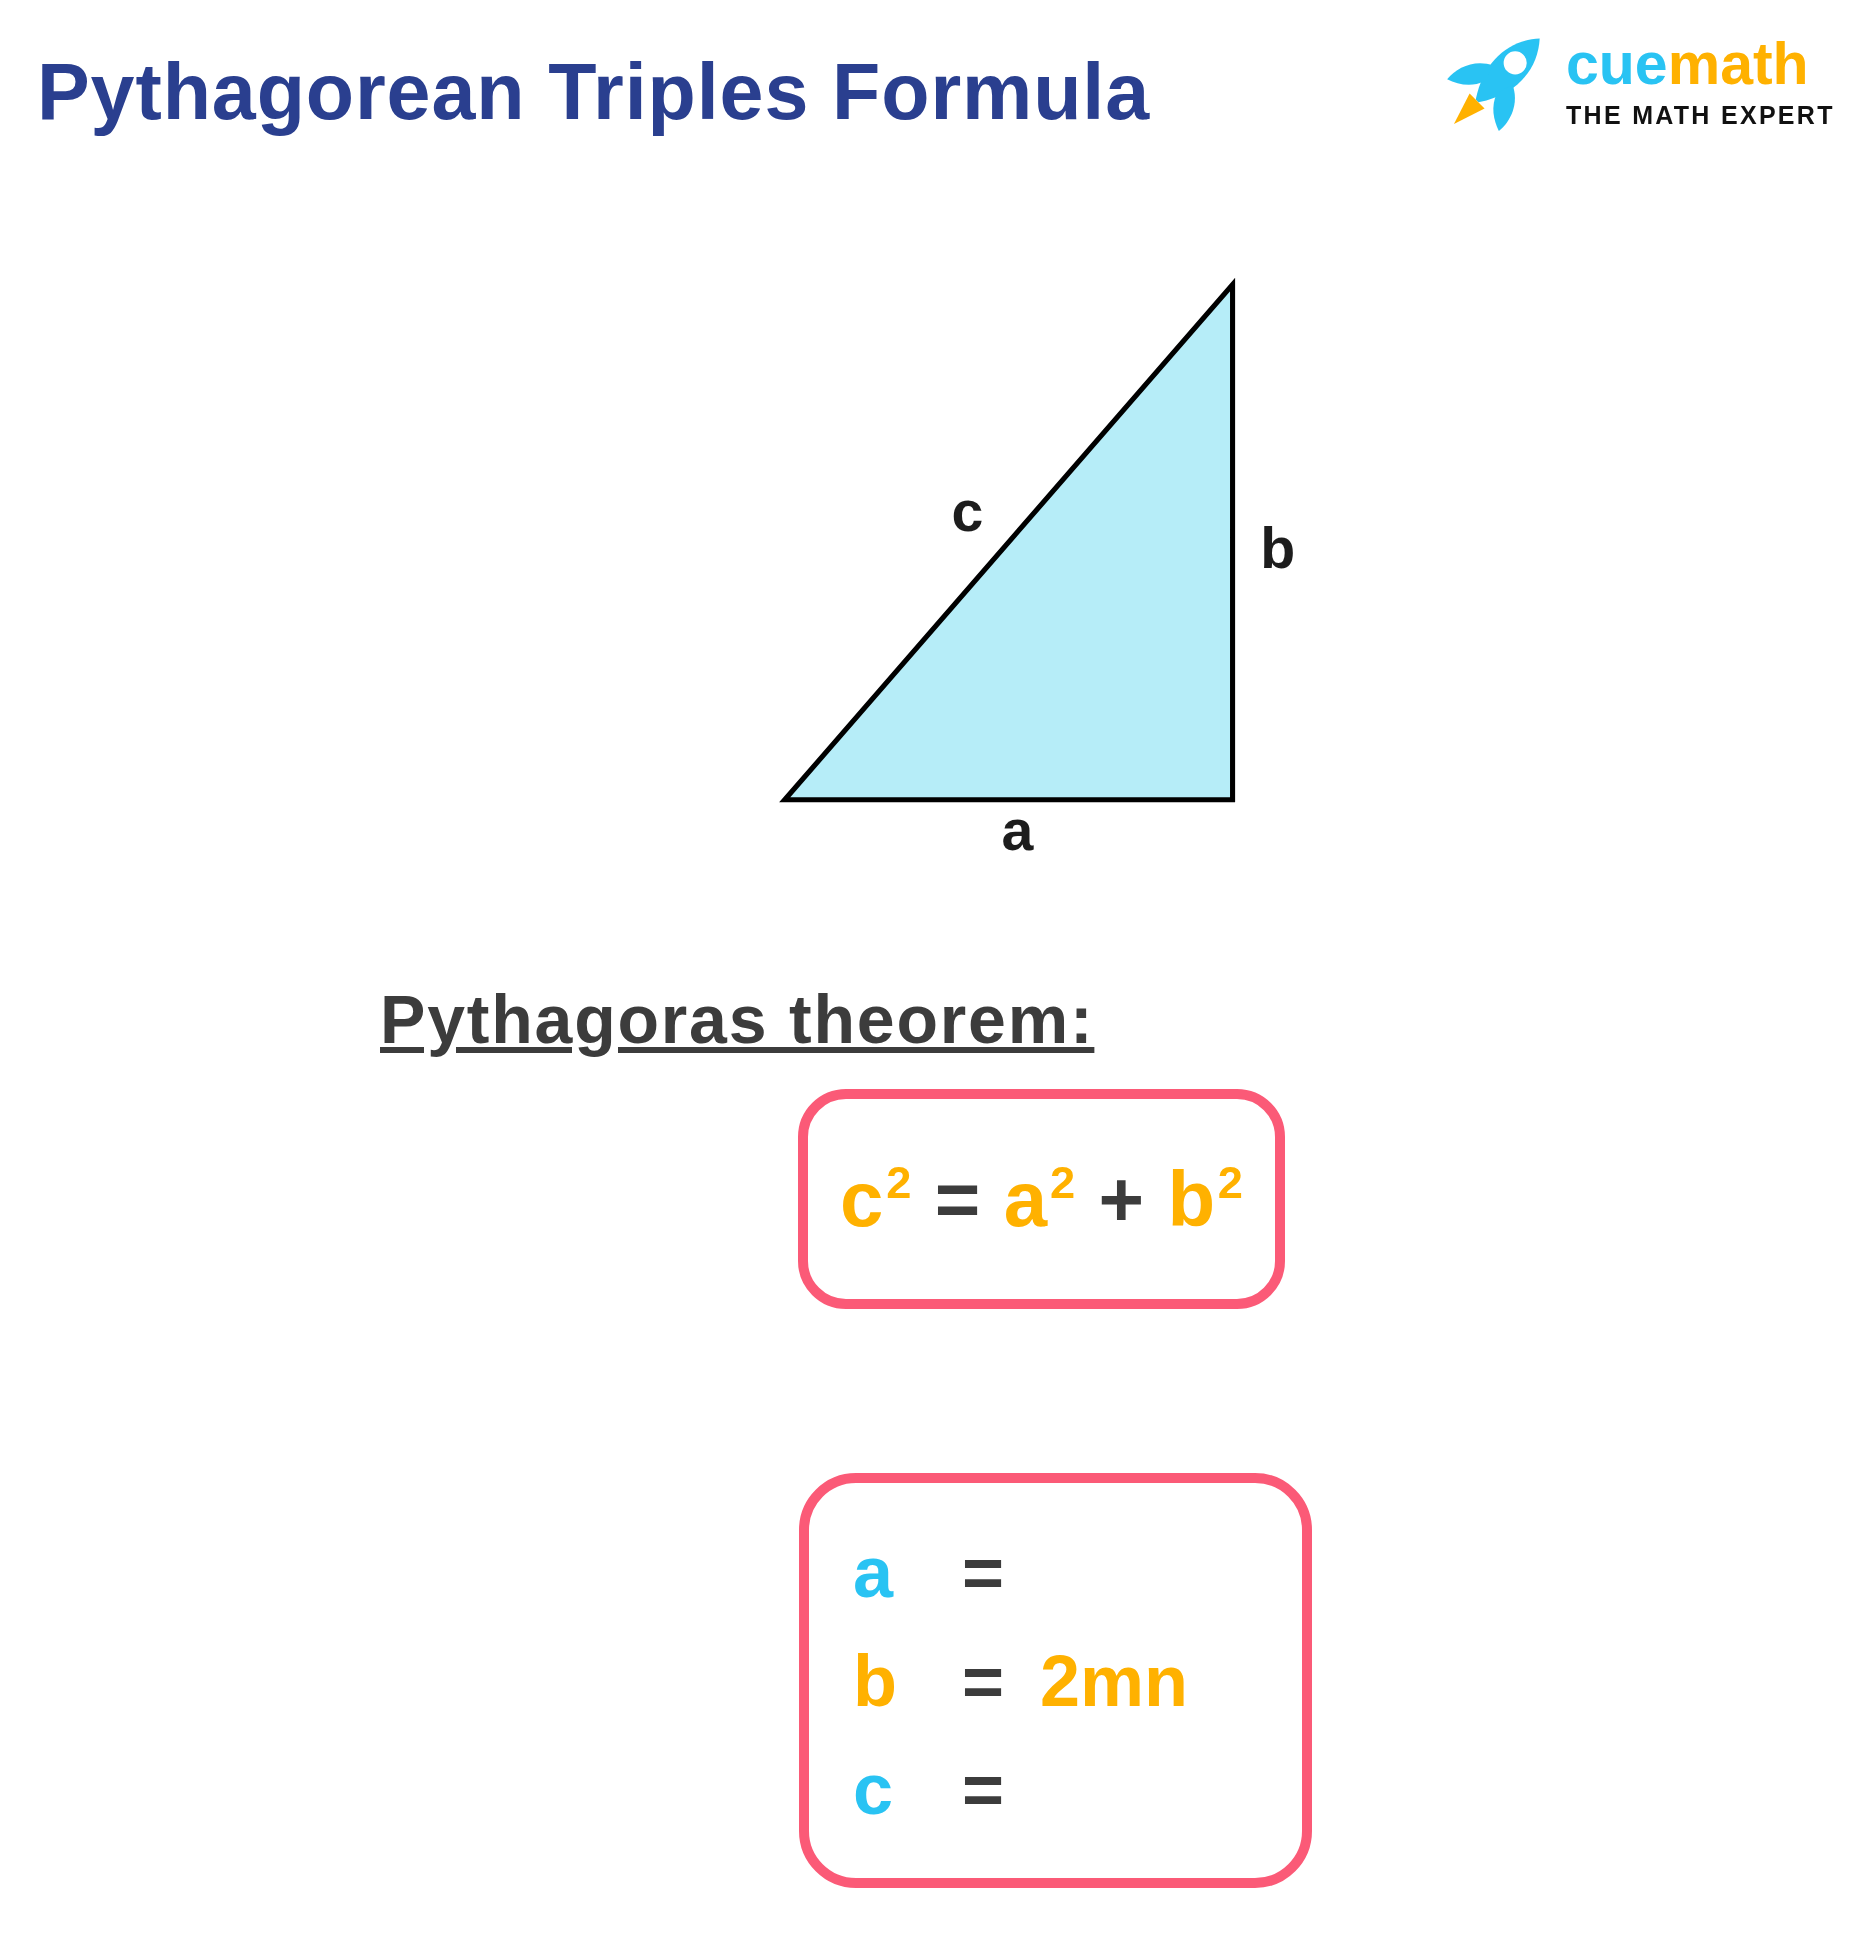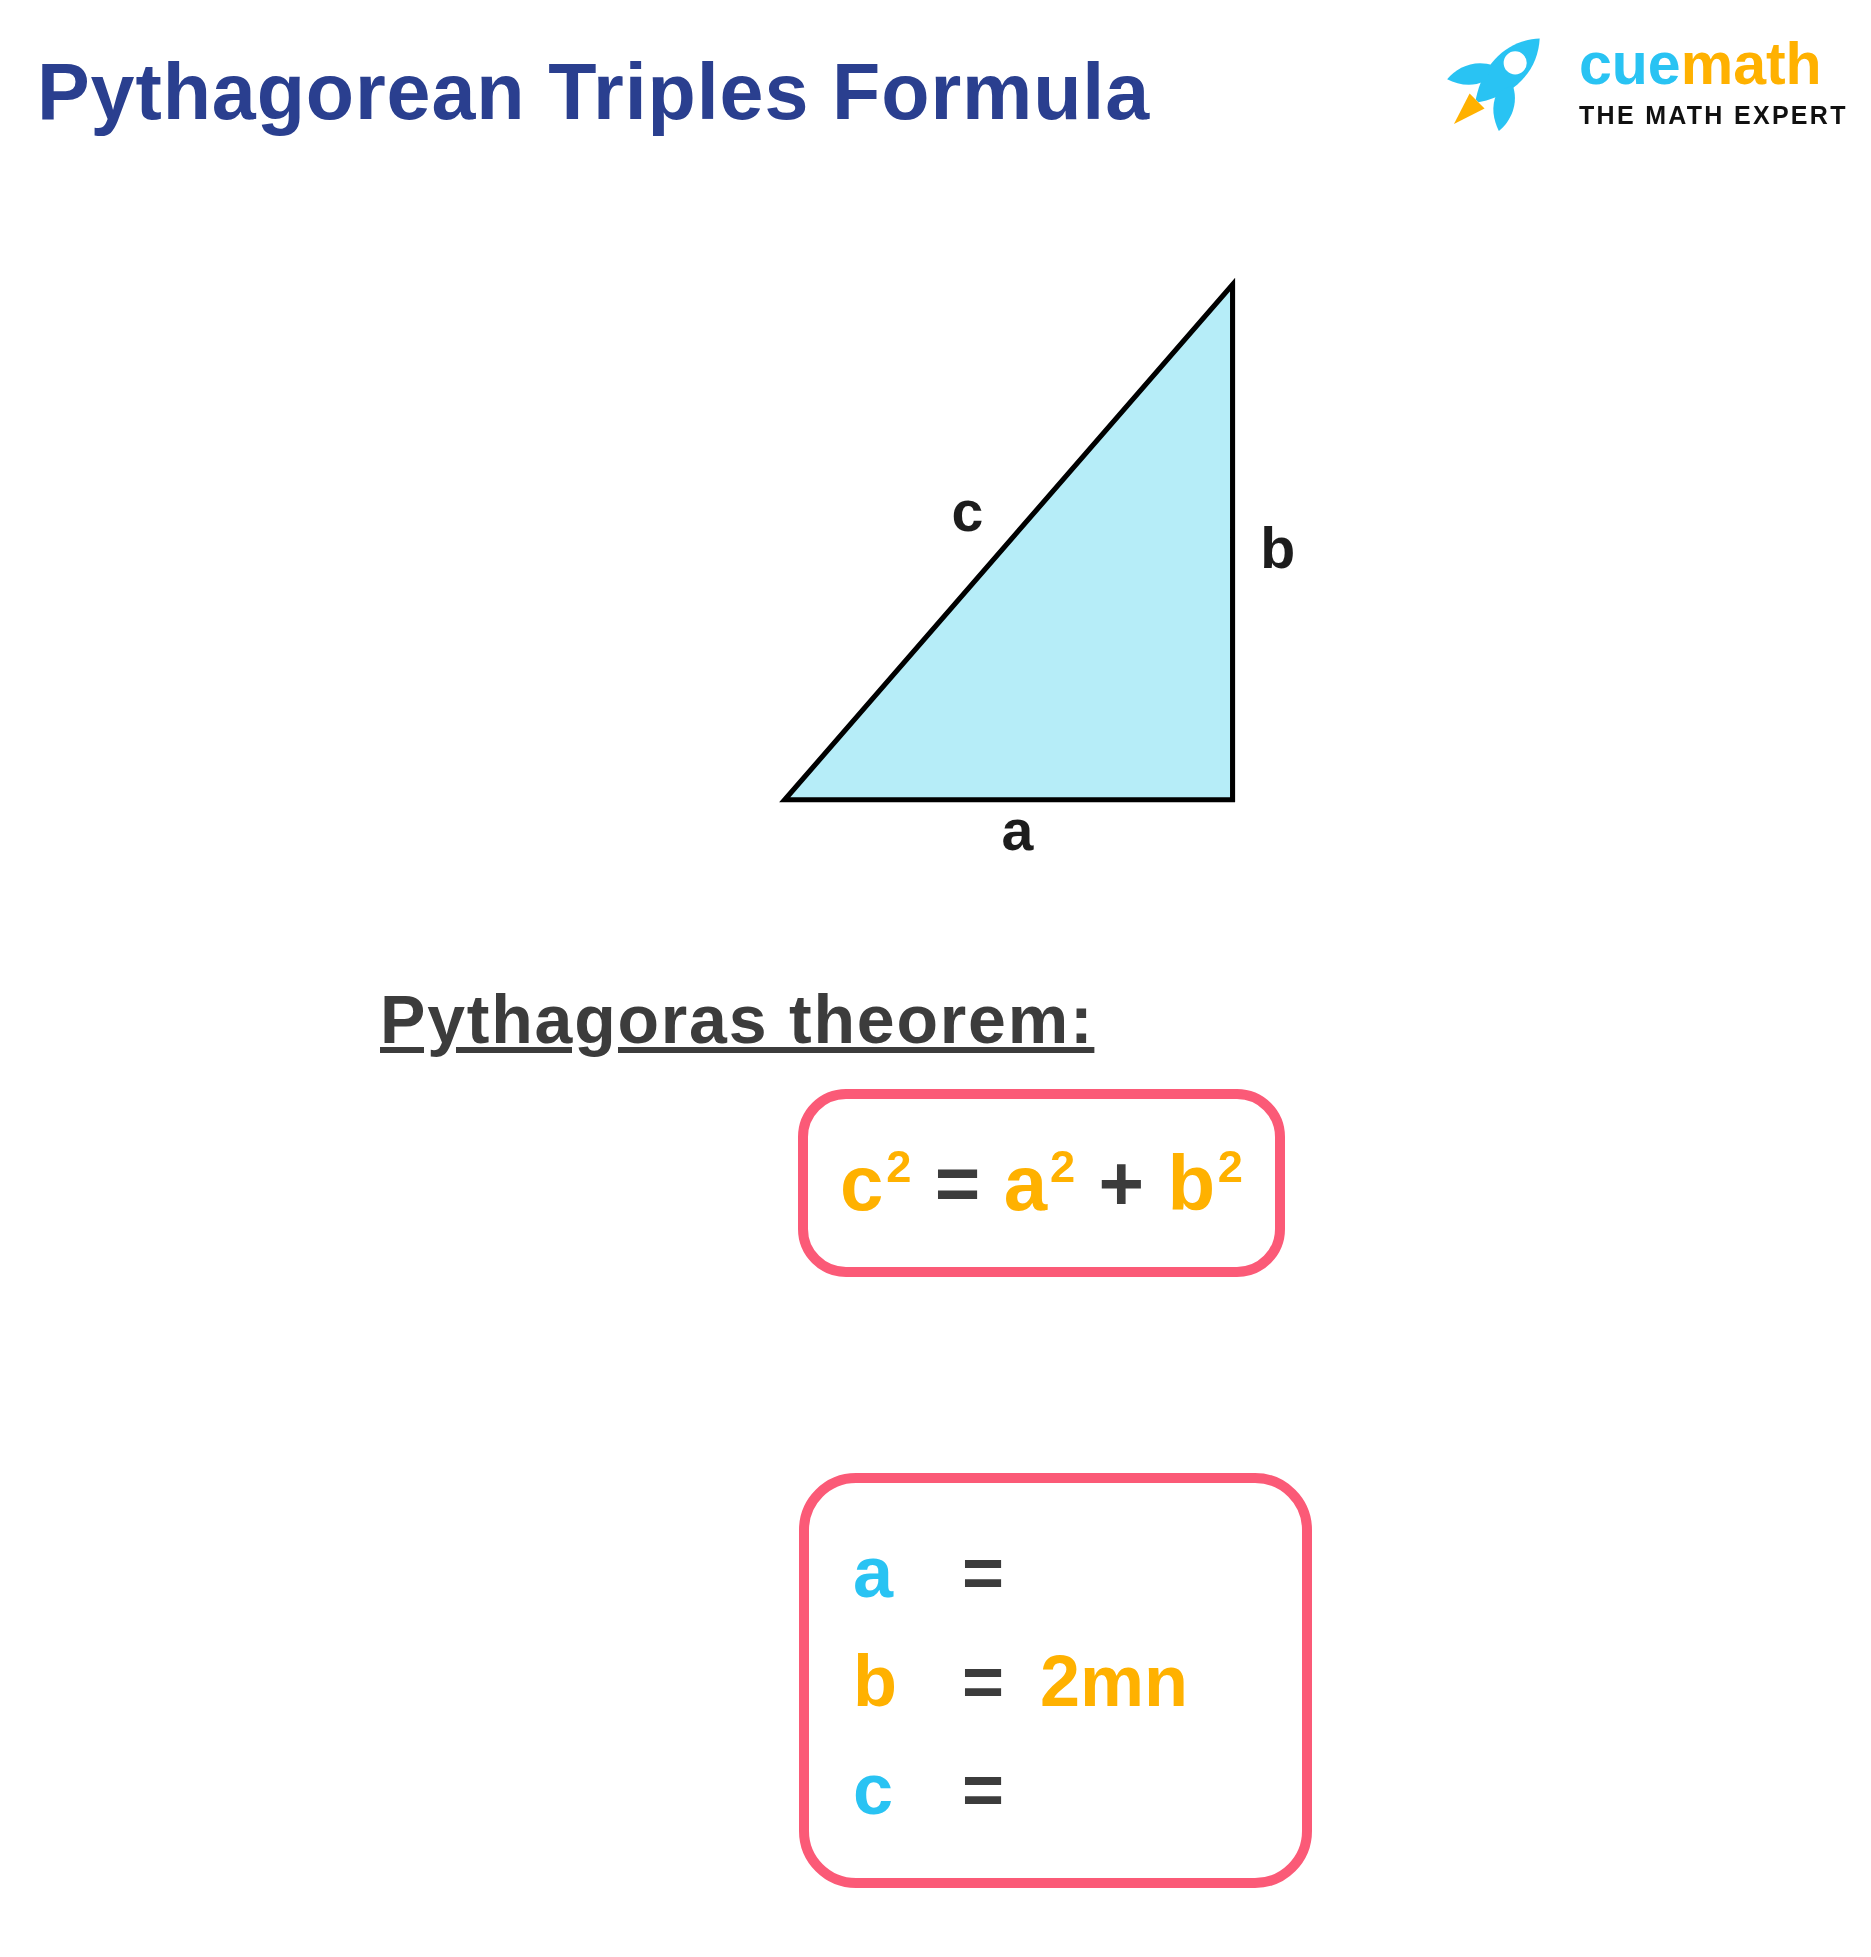--- a/index.html
+++ b/index.html
@@ -12,41 +12,41 @@
     position:relative;width:1872px;height:1958px;background:var(--bg);
     font-family:"Liberation Sans", sans-serif;overflow:hidden;margin:0 auto;
   }
   .page-title{
     position:absolute;left:37px;top:46px;
     font-size:79px;font-weight:bold;color:var(--navy);letter-spacing:0.9px;white-space:nowrap;
   }
   
   .logo{position:absolute;left:1429px;top:18.5px;display:flex;align-items:flex-start;}
   .rocket{width:137px;height:127px;}
-  .logo-text{margin-left:13px;margin-top:16.6px;}
+  .logo-text{margin-top:16.6px;}
   .brand{font-size:59px;font-weight:bold;line-height:1;letter-spacing:0;}
   .brand .cue{color:var(--cyan);}
   .brand .math{color:var(--orange);}
   .tagline{font-size:25px;font-weight:bold;color:#111111;letter-spacing:2.3px;margin-top:7.4px;white-space:nowrap;}
   
   .figure{position:absolute;left:757px;top:254px;width:591px;height:628px;}
   .figure text{font-family:"Liberation Sans", sans-serif;font-weight:bold;font-size:62px;fill:var(--label-black);}
   
   .section-heading{
     position:absolute;left:380px;font-size:68px;font-weight:bold;color:var(--dark);
     letter-spacing:1.8px;white-space:nowrap;text-decoration:underline;
   }
   .h-theorem{top:980px;}
   .h-triples{top:1336px;}
   
   .formula-box{
     position:absolute;background:#ffffff;border:10px solid var(--pink);
   }
   .box-theorem{
-    left:798px;top:1089px;width:487px;height:188px;border-radius:48px;
+    left:798px;top:1089px;width:487px;height:220px;border-radius:48px;
     display:flex;align-items:center;justify-content:center;
   }
   .box-triples{
     left:799px;top:1473px;width:513px;height:415px;border-radius:57px;
     display:flex;flex-direction:column;justify-content:space-evenly;
     padding:16.6px 9.2px 16.6px 44px;
   }
   .formula{font-size:78px;font-weight:bold;white-space:nowrap;line-height:1;}
   .formula .sup{display:inline-block;font-size:0.58em;transform:translateY(-0.62em);margin-left:2.8px;}
   .formula .op{margin:0 0.3em;}

